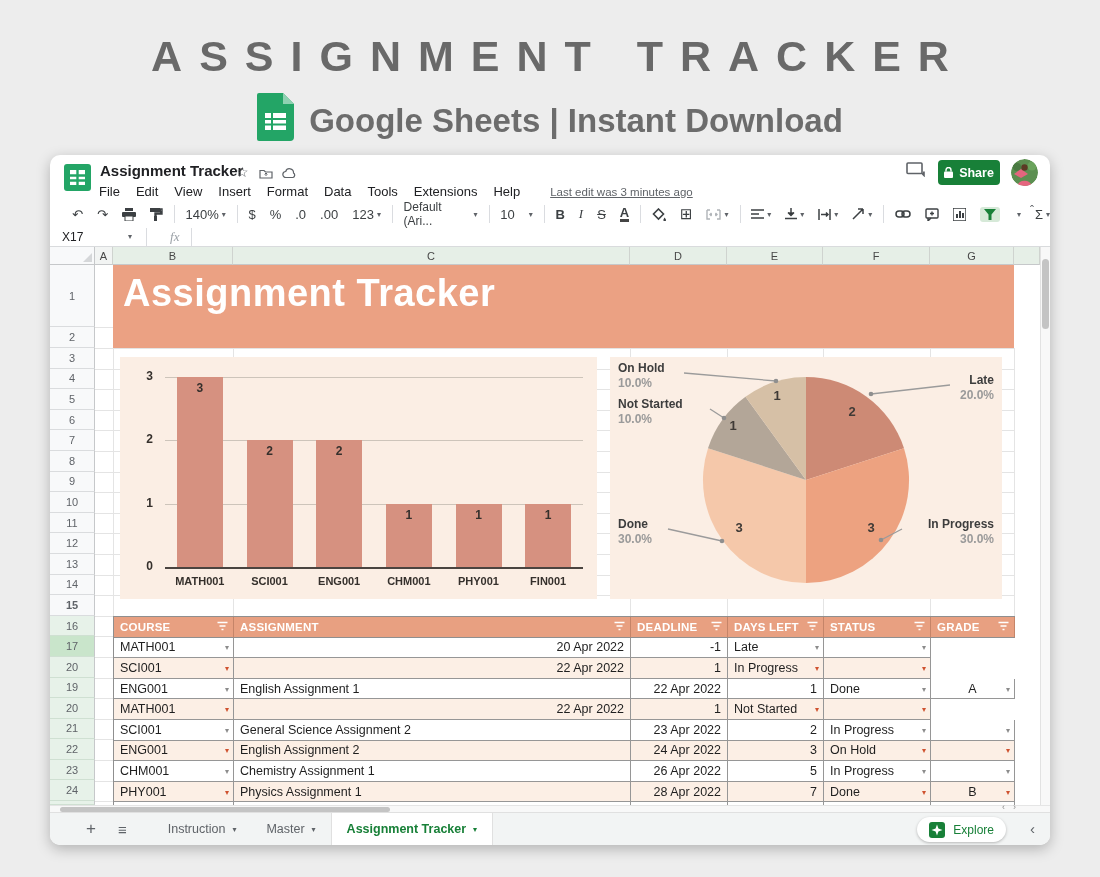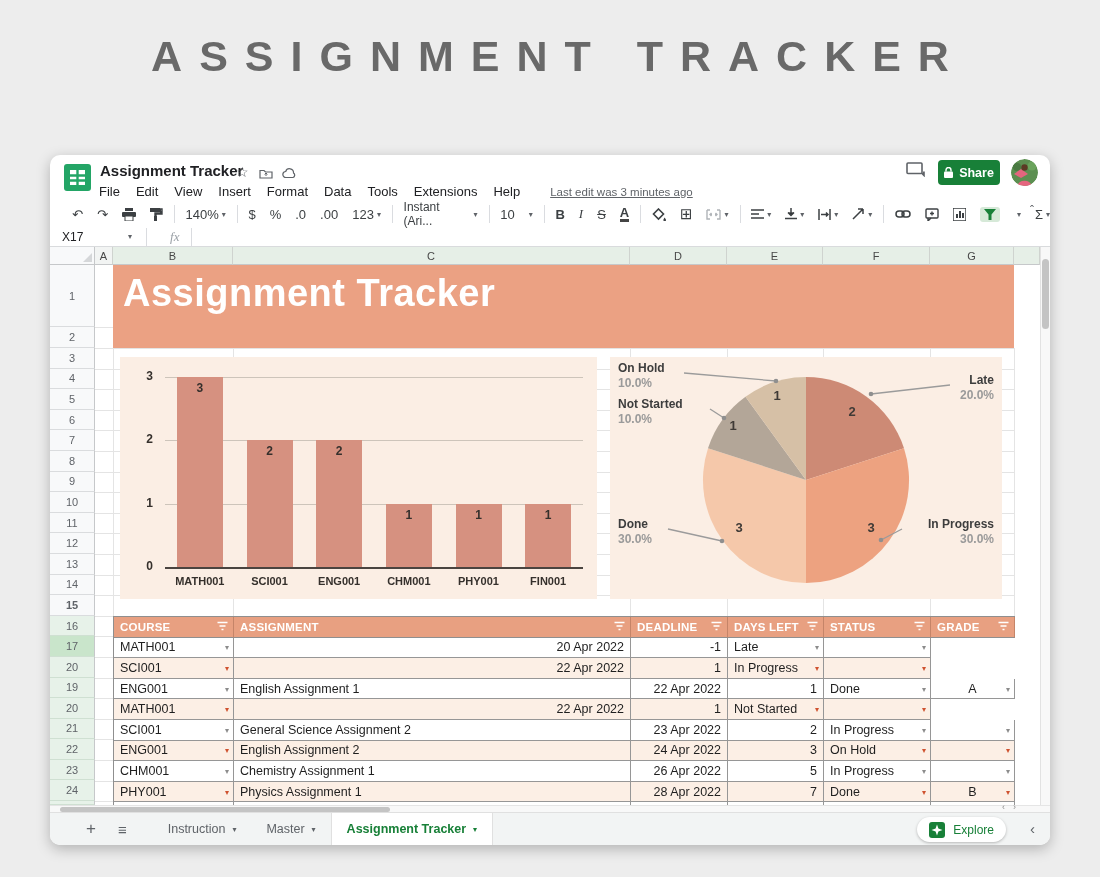--- a/index.html
+++ b/index.html
@@ -117,20 +117,33 @@
              color:#188038; font-size:12px; }
   .tab-chev { position:absolute; right:15px; top:7px; color:#5f6368; font-size:15px; }
 </style>
 </head>
 <body>
 
 <div class="page">
 
   <div class="hero">
     <h1>ASSIGNMENT TRACKER</h1>
+    <div class="sub">
+      <span>
+        <svg width="37" height="48" viewBox="0 0 37 48">
+          <path d="M2 0h24l11 11v33a4 4 0 0 1-4 4H2a2 2 0 0 1-2-2V2a2 2 0 0 1 2-2z" fill="#23a566"></path>
+          <path d="M26 0l11 11H26z" fill="#8ed1b1"></path>
+          <rect x="8" y="20" width="21" height="17" fill="#fff"></rect>
+          <g stroke="#23a566" stroke-width="2">
+              <path d="M8 26h21M8 31.5h21M15 20v17"></path>
+            </g>
+        </svg>
+      </span>
+      <span>Google Sheets | Instant Download</span>
+    </div>
   </div>
 
   <div class="win">
 
     <span class="logo">
       <svg width="27" height="27" viewBox="0 0 27 27">
           <rect width="27" height="27" rx="3" fill="#23a566"></rect>
       <rect x="6" y="6" width="15" height="15" fill="#fff"></rect>
       <g stroke="#23a566" stroke-width="2.4">
             <path d="M6 11.5h15M6 16.5h15M13.5 6v15"></path>
@@ -217,21 +230,21 @@
         <span class="tbtn">%</span>
         <span class="tbtn">.0</span>
         <span class="tbtn">.00</span>
         <span class="tbtn">
             <span>123</span>
             <span class="caret">▾</span>
           </span>
       </div>
       <span class="sep"></span>
       <span class="tbtn" style="width:108px; justify-content:space-between">
-        <span style="font-size:12px">Instant (Ari...</span>
+        <span style="font-size:12px">Default (Ari...</span>
           <span class="caret">▾</span>
         </span>
       <span class="sep"></span>
       <span class="tbtn">
           <span>10</span>
           <span class="caret" style="margin-left:14px">▾</span>
         </span>
       <span class="sep"></span>
       <div class="g">
         <span class="tbtn bold-b">B</span>

